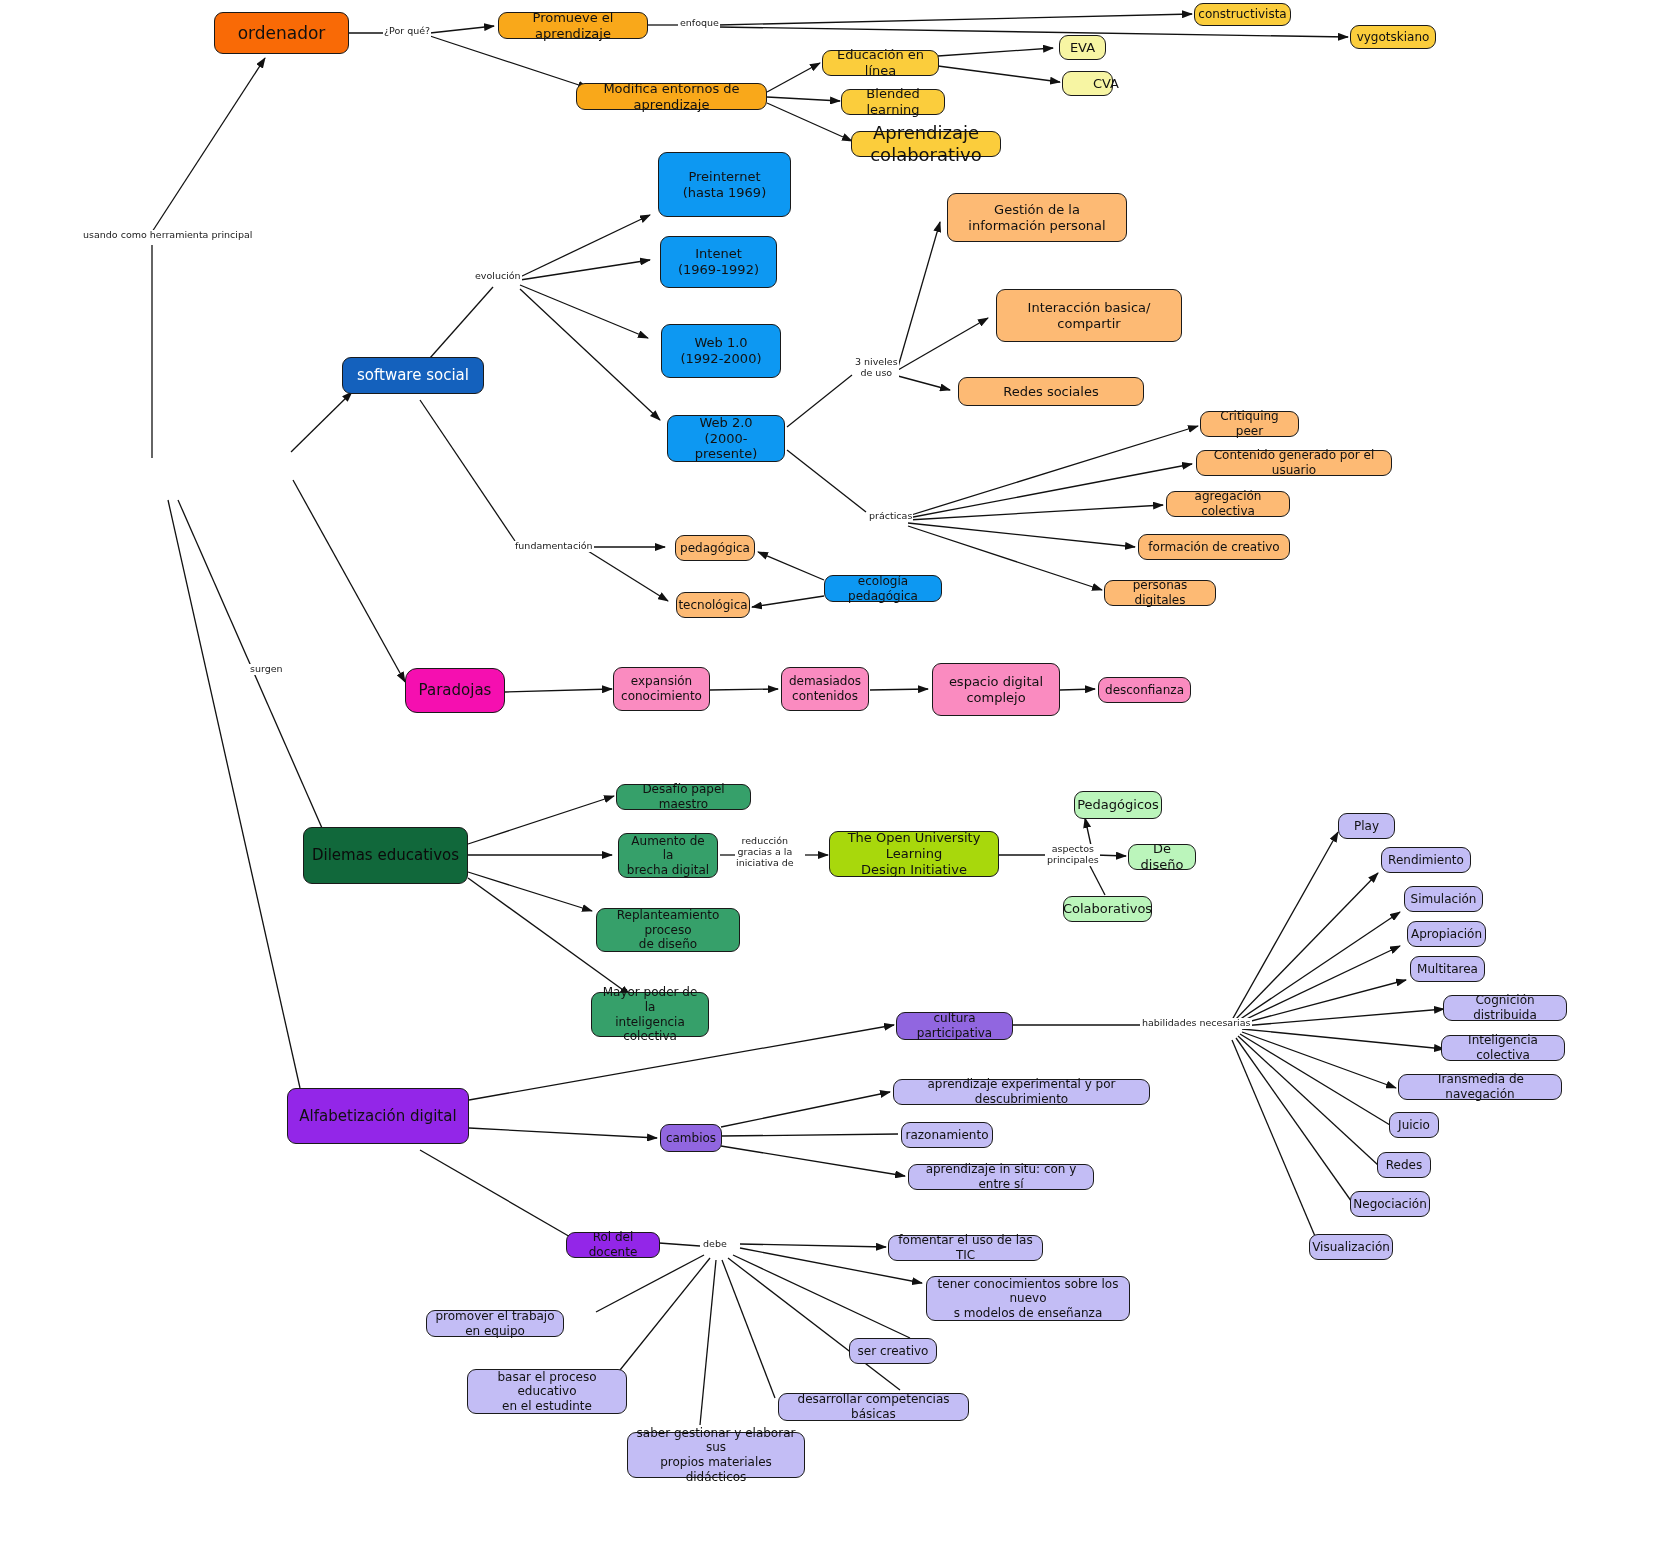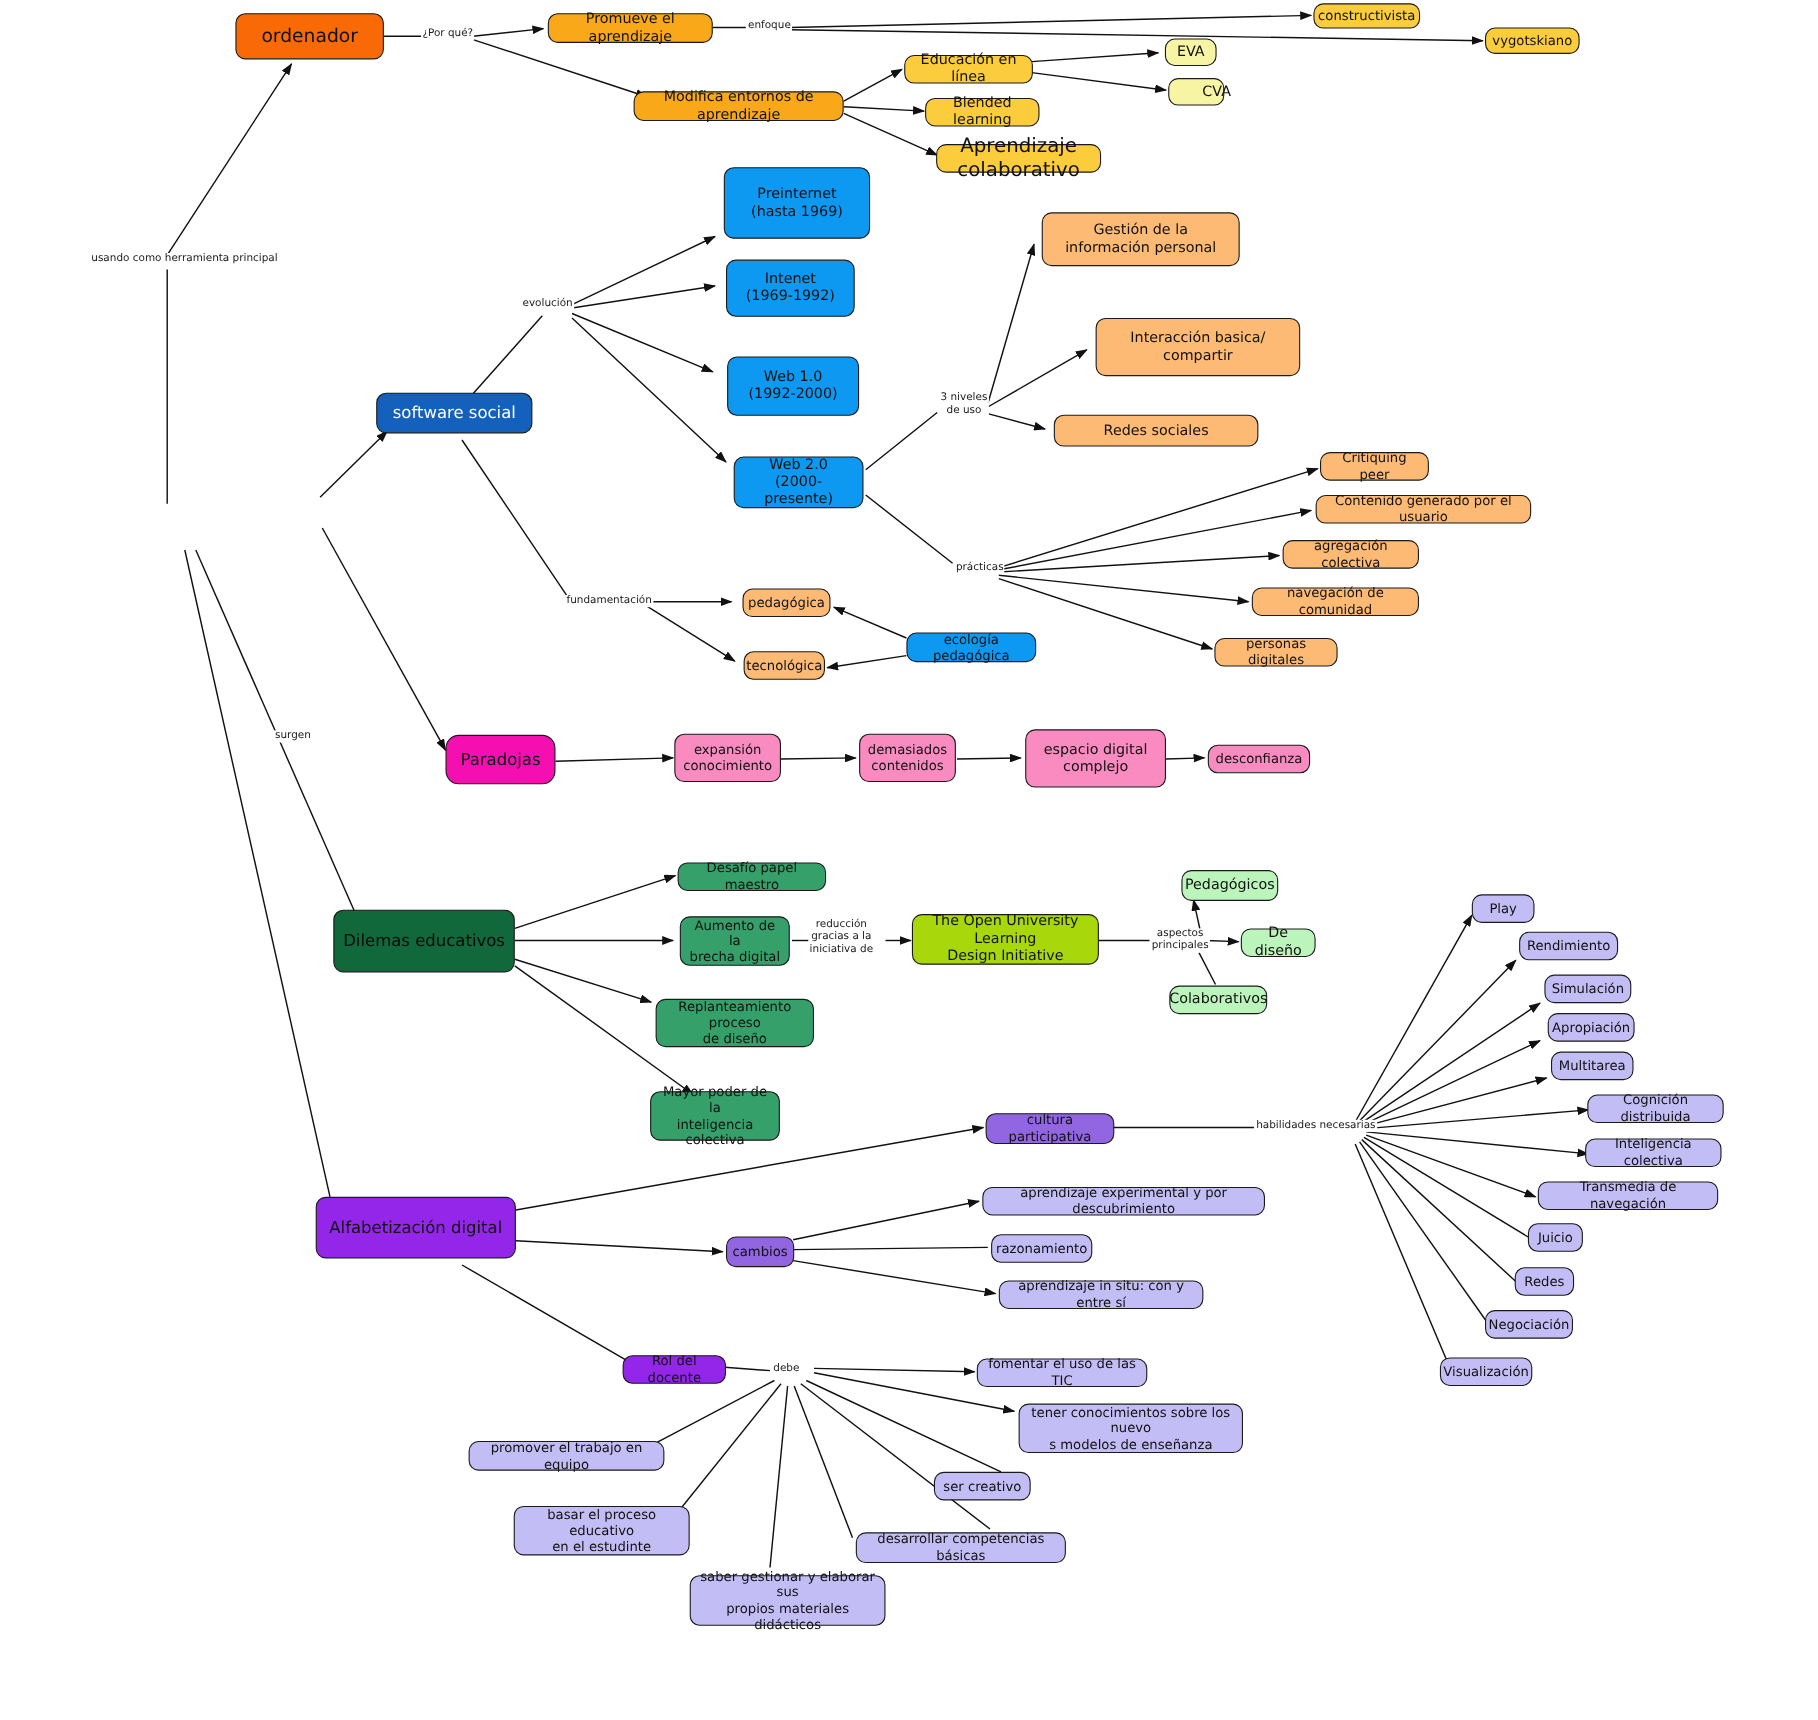--- a/index.html
+++ b/index.html
@@ -197,21 +197,21 @@
 
   <div class="node c-blue-l" style="left:947px;top:193px;width:180px;height:49px;font-size:13px;">Gestión de la
 información personal</div>
   <div class="node c-blue-l" style="left:996px;top:289px;width:186px;height:53px;font-size:13px;">Interacción basica/
 compartir</div>
   <div class="node c-blue-l" style="left:958px;top:377px;width:186px;height:29px;font-size:13px;">Redes sociales</div>
 
   <div class="node c-blue-l" style="left:1200px;top:411px;width:99px;height:26px;font-size:12px;">Critiquing peer</div>
   <div class="node c-blue-l" style="left:1196px;top:450px;width:196px;height:26px;font-size:12px;">Contenido generado por el usuario</div>
   <div class="node c-blue-l" style="left:1166px;top:491px;width:124px;height:26px;font-size:12px;">agregación colectiva</div>
-  <div class="node c-blue-l" style="left:1138px;top:534px;width:152px;height:26px;font-size:12px;">navegación de comunidad</div>
+  <div class="node c-blue-l" style="left:1138px;top:534px;width:152px;height:26px;font-size:12px;">formación de creativo</div>
   <div class="node c-blue-l" style="left:1104px;top:580px;width:112px;height:26px;font-size:12px;">personas digitales</div>
 
   <div class="node c-blue-l" style="left:675px;top:535px;width:80px;height:26px;font-size:12px;">pedagógica</div>
   <div class="node c-blue-l" style="left:676px;top:592px;width:74px;height:26px;font-size:12px;">tecnológica</div>
   <div class="node c-blue" style="left:824px;top:575px;width:118px;height:27px;font-size:12px;">ecología pedagógica</div>
 
   <div class="node c-magenta" style="left:405px;top:668px;width:100px;height:45px;font-size:15px;border-radius:12px;">Paradojas</div>
   <div class="node c-pink" style="left:613px;top:667px;width:97px;height:44px;font-size:12px;">expansión
 conocimiento</div>
   <div class="node c-pink" style="left:781px;top:667px;width:88px;height:44px;font-size:12px;">demasiados
@@ -257,21 +257,21 @@
   <div class="node c-purple" style="left:566px;top:1232px;width:94px;height:26px;font-size:12px;">Rol del docente</div>
   <div class="node c-purple-l" style="left:888px;top:1235px;width:155px;height:26px;font-size:12px;">fomentar el uso de las TIC</div>
   <div class="node c-purple-l" style="left:926px;top:1276px;width:204px;height:45px;font-size:12px;">tener conocimientos sobre los nuevo
 s modelos de enseñanza</div>
   <div class="node c-purple-l" style="left:849px;top:1338px;width:88px;height:26px;font-size:12px;">ser creativo</div>
   <div class="node c-purple-l" style="left:778px;top:1393px;width:191px;height:28px;font-size:12px;">desarrollar competencias básicas</div>
   <div class="node c-purple-l" style="left:597px;top:1432px;width:178px;height:46px;font-size:12px;margin-left:30px;">saber gestionar y elaborar sus
 propios materiales didácticos</div>
   <div class="node c-purple-l" style="left:467px;top:1369px;width:160px;height:45px;font-size:12px;">basar el proceso educativo
 en el estudinte</div>
-  <div class="node c-purple-l" style="left:426px;top:1310px;width:178px;height:27px;font-size:12px;">promover el trabajo en equipo</div>
+  <div class="node c-purple-l" style="left:426px;top:1310px;width:138px;height:27px;font-size:12px;">promover el trabajo en equipo</div>
 
   <div class="elabel" style="left:82px;top:230px;">usando como herramienta principal</div>
   <div class="elabel" style="left:383px;top:26px;">¿Por qué?</div>
   <div class="elabel" style="left:679px;top:18px;">enfoque</div>
   <div class="elabel" style="left:474px;top:271px;">evolución</div>
   <div class="elabel" style="left:854px;top:357px;">3 niveles
 de uso</div>
   <div class="elabel" style="left:868px;top:511px;">prácticas</div>
   <div class="elabel" style="left:514px;top:541px;">fundamentación</div>
   <div class="elabel" style="left:249px;top:664px;">surgen</div>

